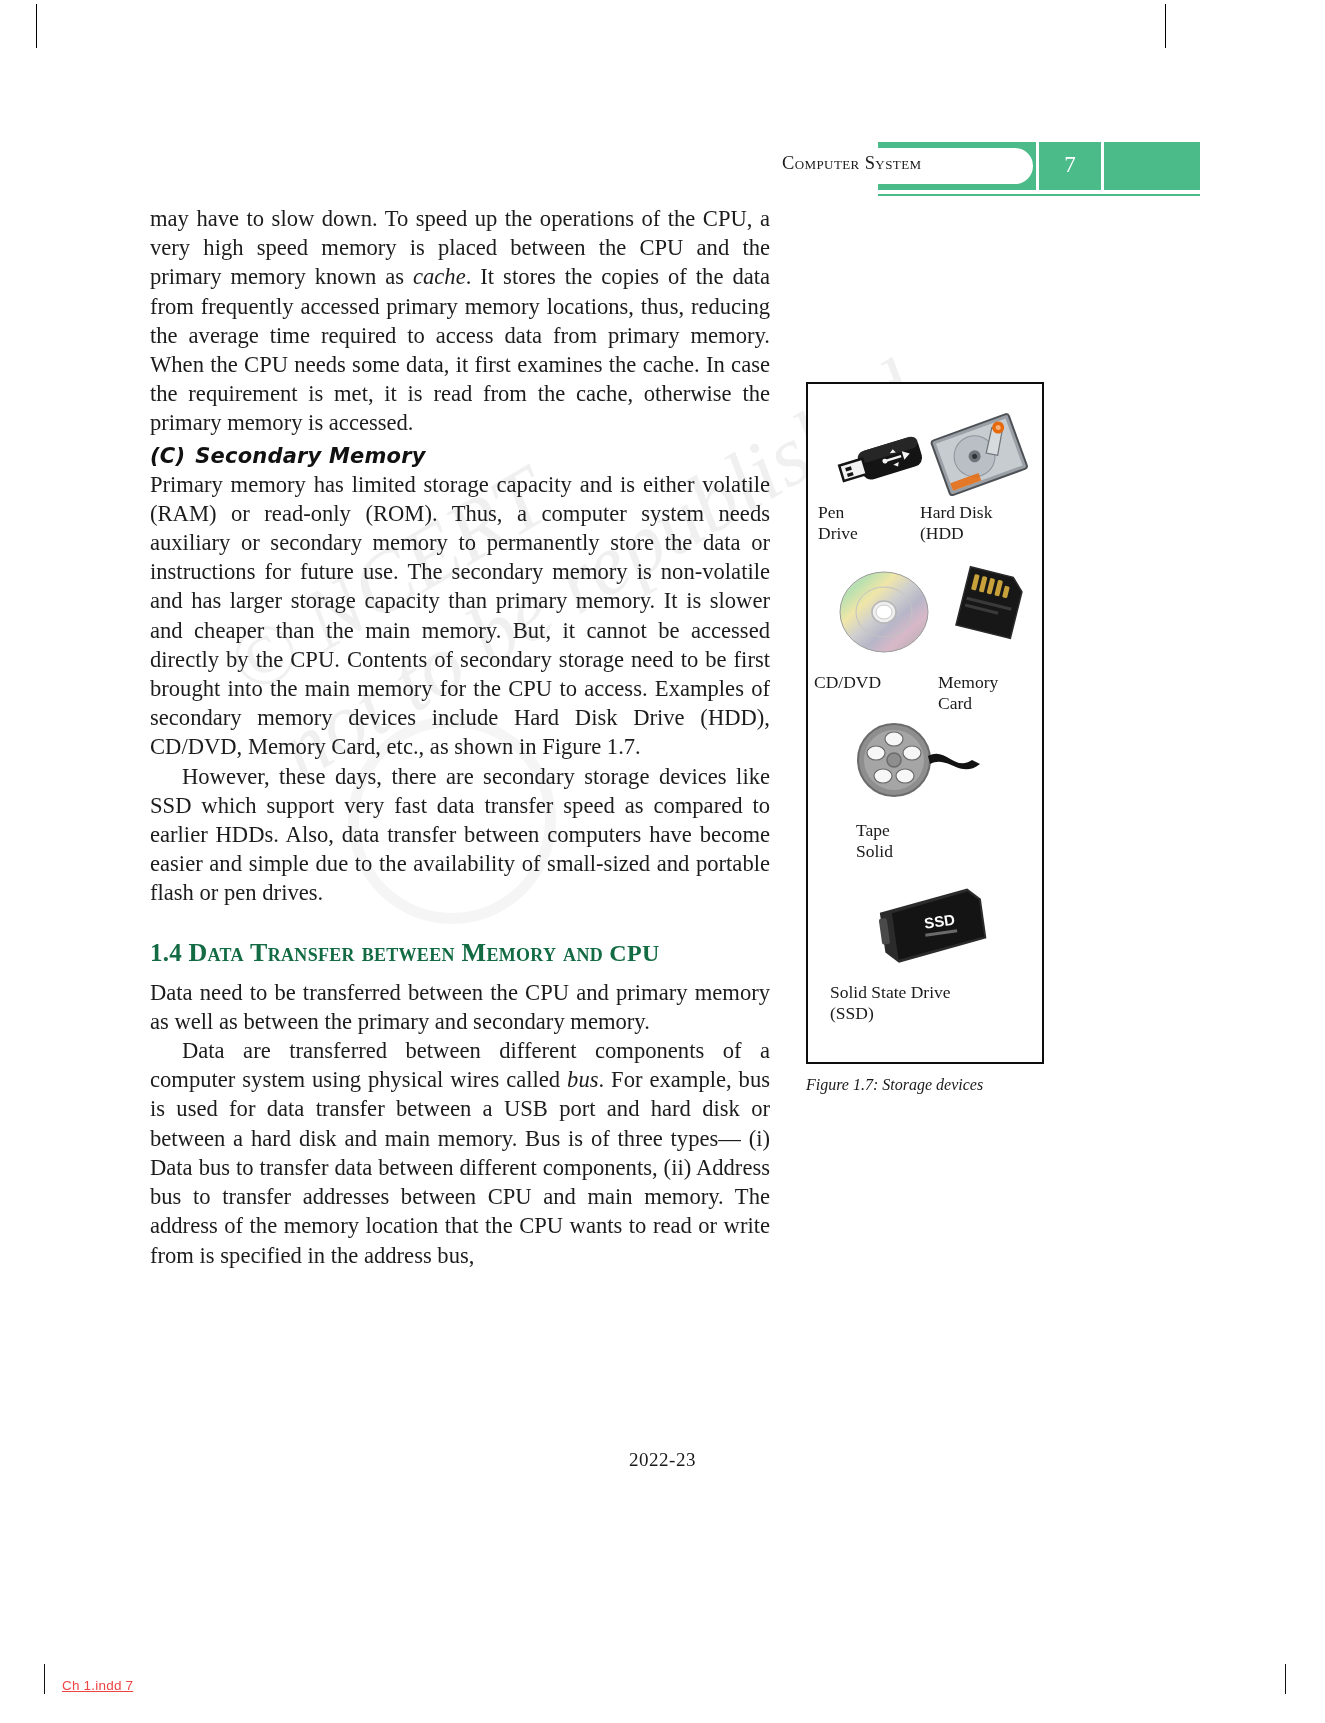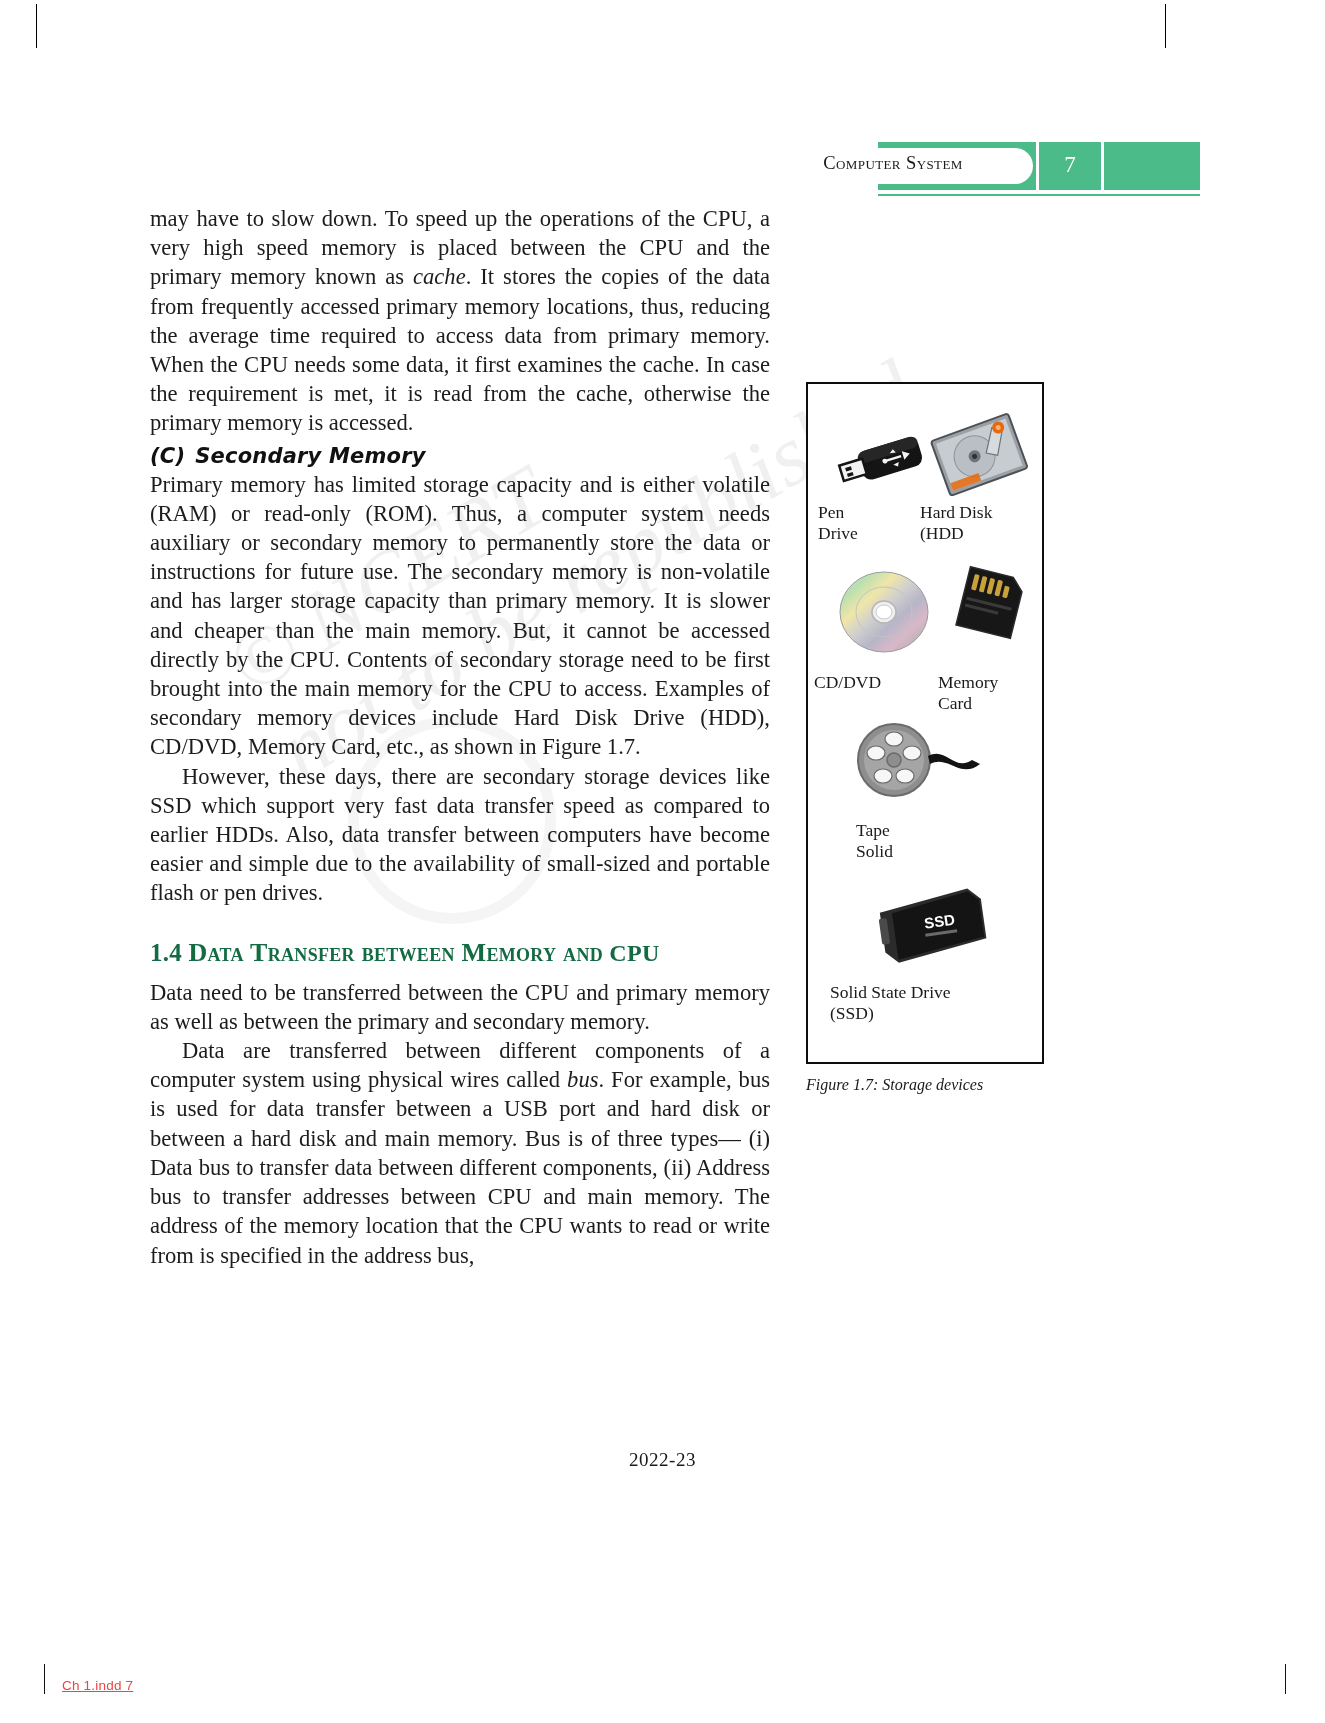--- a/index.html
+++ b/index.html
@@ -51,21 +51,21 @@
     width: 255px;
     height: 36px;
     background: #ffffff;
     border-radius: 0 18px 18px 0;
   }
   #hdr-chapter-title {
     position: absolute;
     left: -96px;
     top: 11px;
     width: 250px;
-    text-align: center;
+    text-align: left;
     padding-right: 28px;
     box-sizing: border-box;
     font-family: "Liberation Serif", "DejaVu Serif", serif;
     font-size: 18.5px;
     font-variant: small-caps;
     letter-spacing: 0.4px;
     color: #1a1a1a;
     white-space: nowrap;
   }
   #hdr-page-block {

